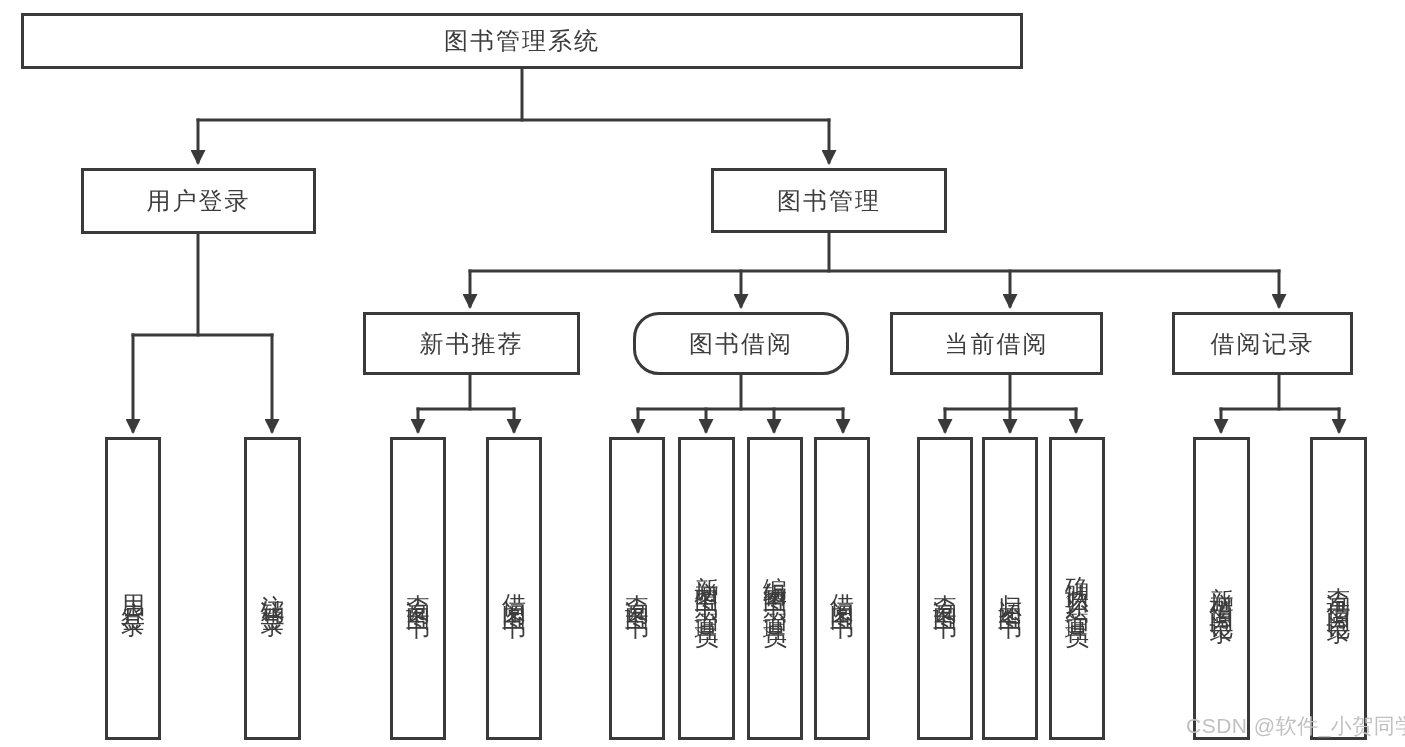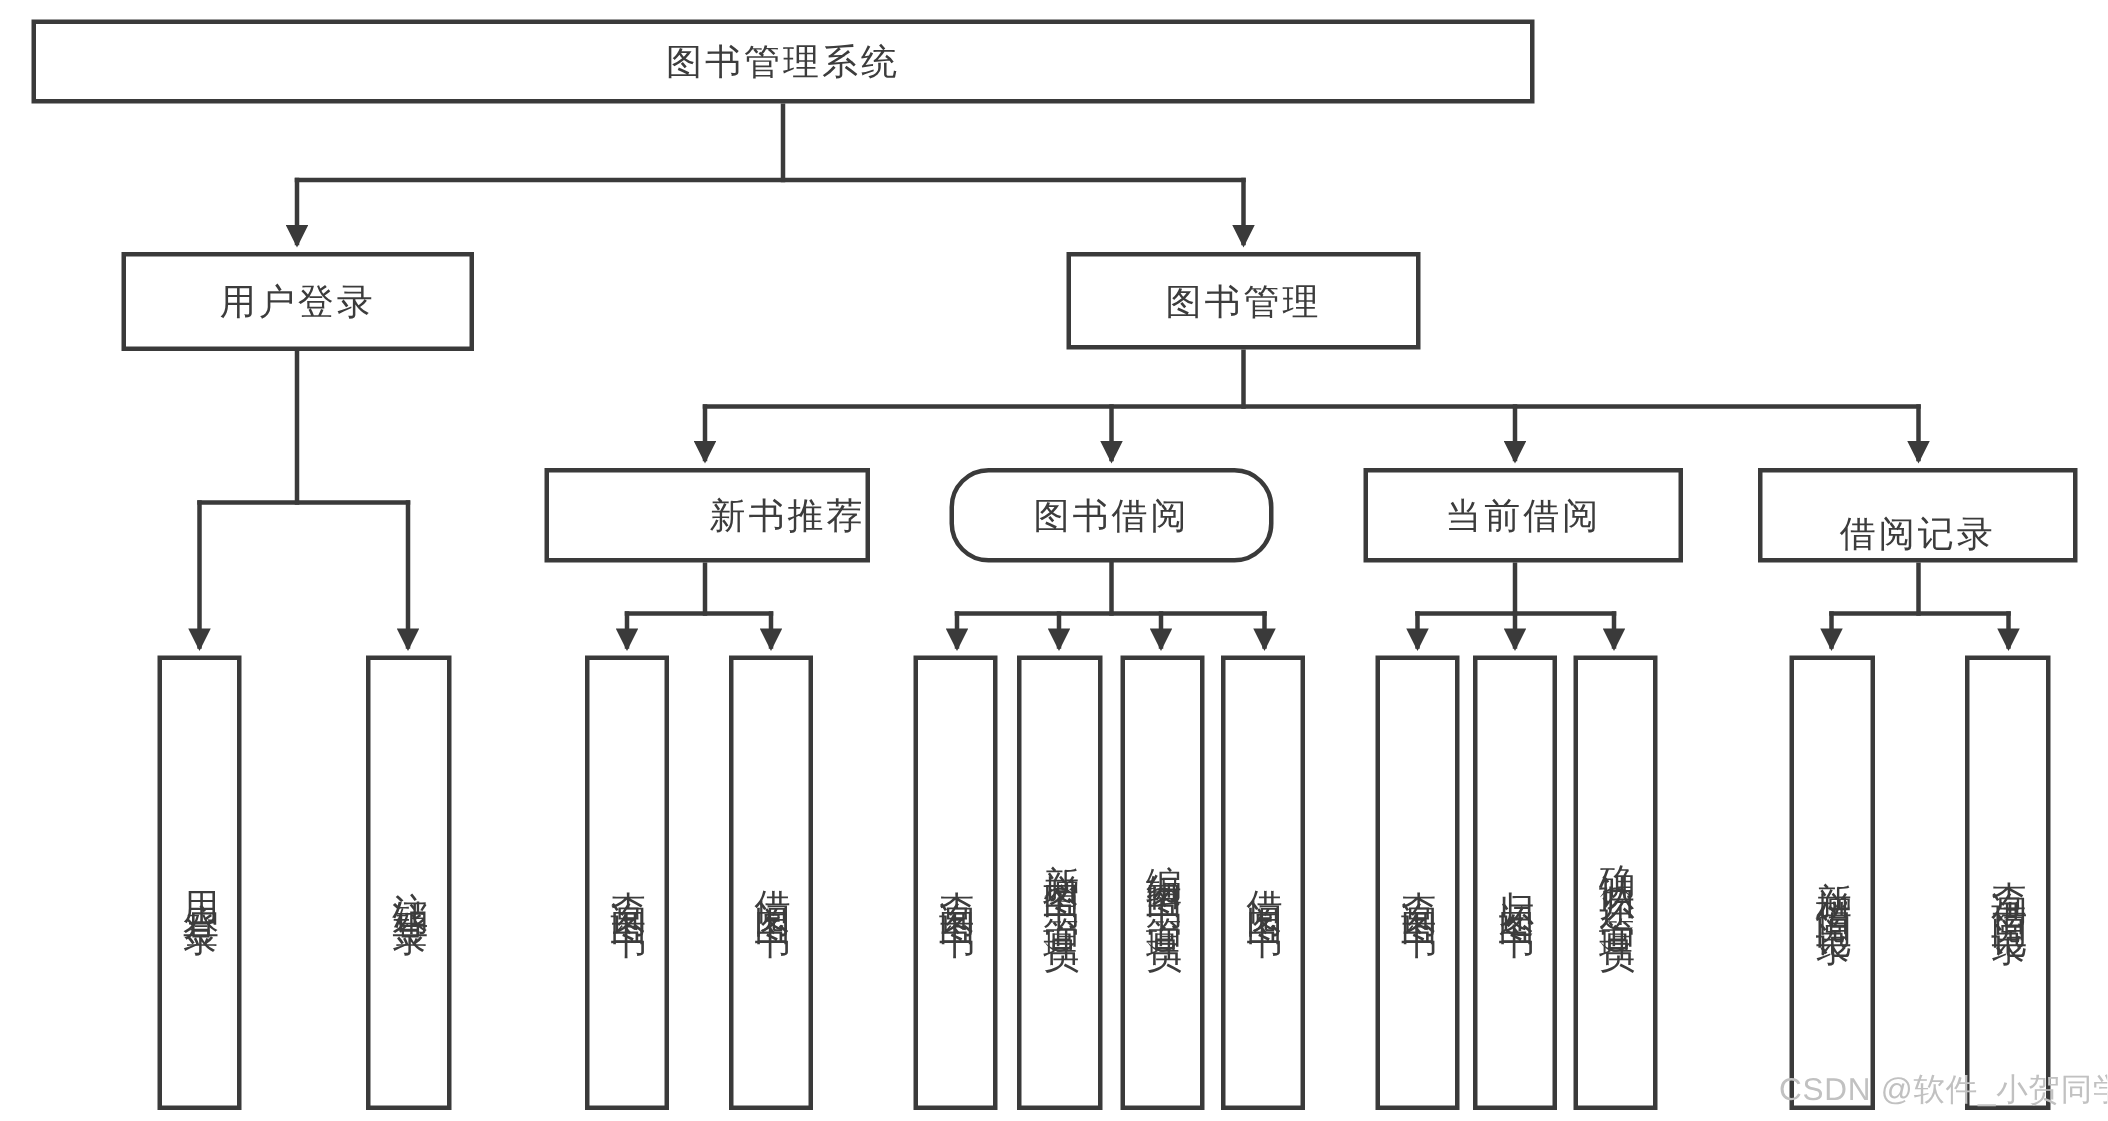--- a/index.html
+++ b/index.html
@@ -129,30 +129,30 @@
     <span>图书管理系统</span>
   </div>
 
   <div class="node hlabel" style="left:81px; top:168px; width:235px; height:66px;">
     <span>用户登录</span>
   </div>
   <div class="node hlabel" style="left:711px; top:168px; width:236px; height:65px;justify-content:center;">
     <span>图书管理</span>
   </div>
 
-  <div class="node hlabel" style="left:363px; top:312px; width:217px; height:63px;justify-content:flex-end;">
+  <div class="node hlabel" style="left:363px; top:312px; width:217px; height:63px;">
     <span>新书推荐</span>
   </div>
   <div class="node hlabel" style="left:633px; top:312px; width:216px; height:63px;border-radius:26px;">
     <span>图书借阅</span>
   </div>
-  <div class="node hlabel" style="left:909px; top:312px; width:213px; height:63px;">
+  <div class="node hlabel" style="left:890px; top:312px; width:213px; height:63px;">
     <span>当前借阅</span>
   </div>
-  <div class="node hlabel" style="left:1172px; top:312px; width:213px; height:63px;align-items:flex-end;">
+  <div class="node hlabel" style="left:1172px; top:312px; width:181px; height:63px;">
     <span>借阅记录</span>
   </div>
 
   <div class="node leaf" style="left:105px;">
     <span class="vtext">用户登录</span>
   </div>
   <div class="node leaf" style="left:244px; width:57px;">
     <span class="vtext">注销登录</span>
   </div>
 

